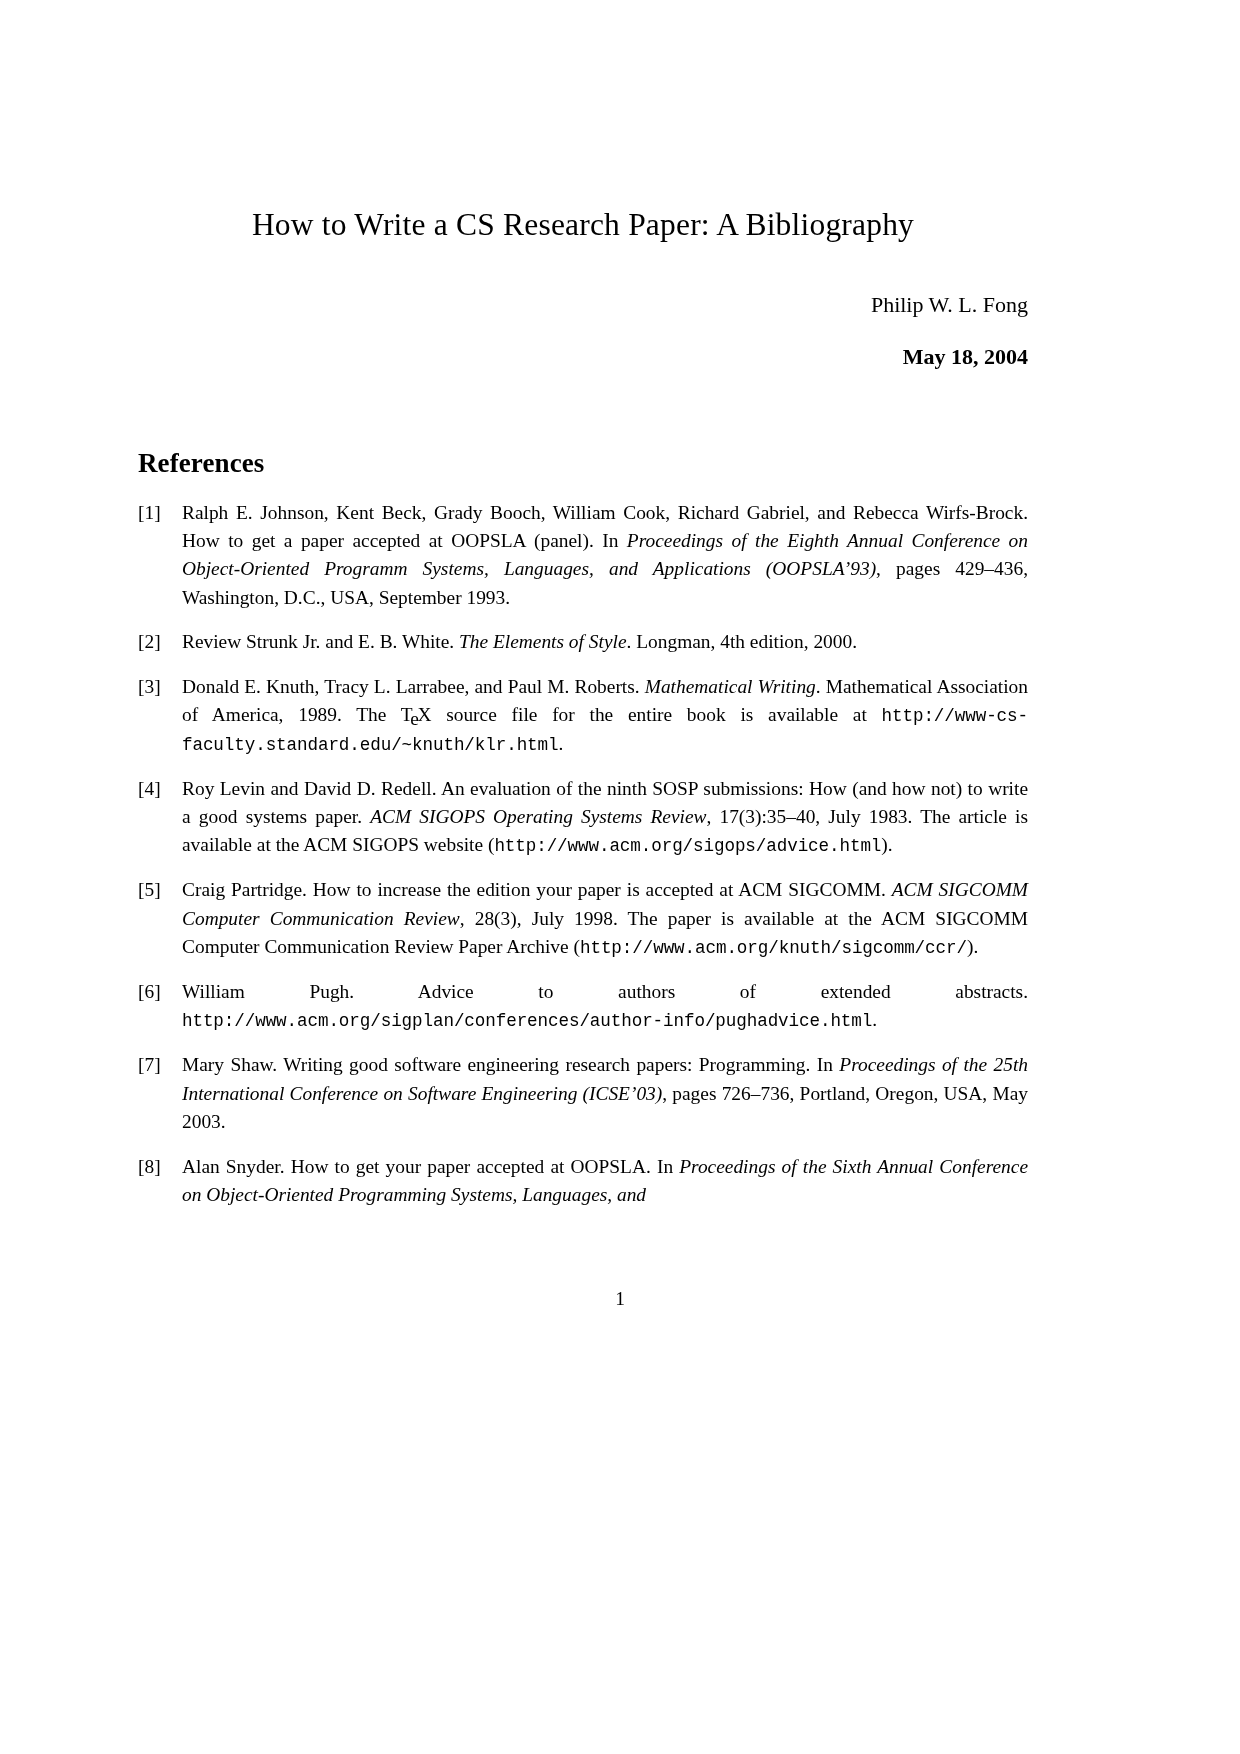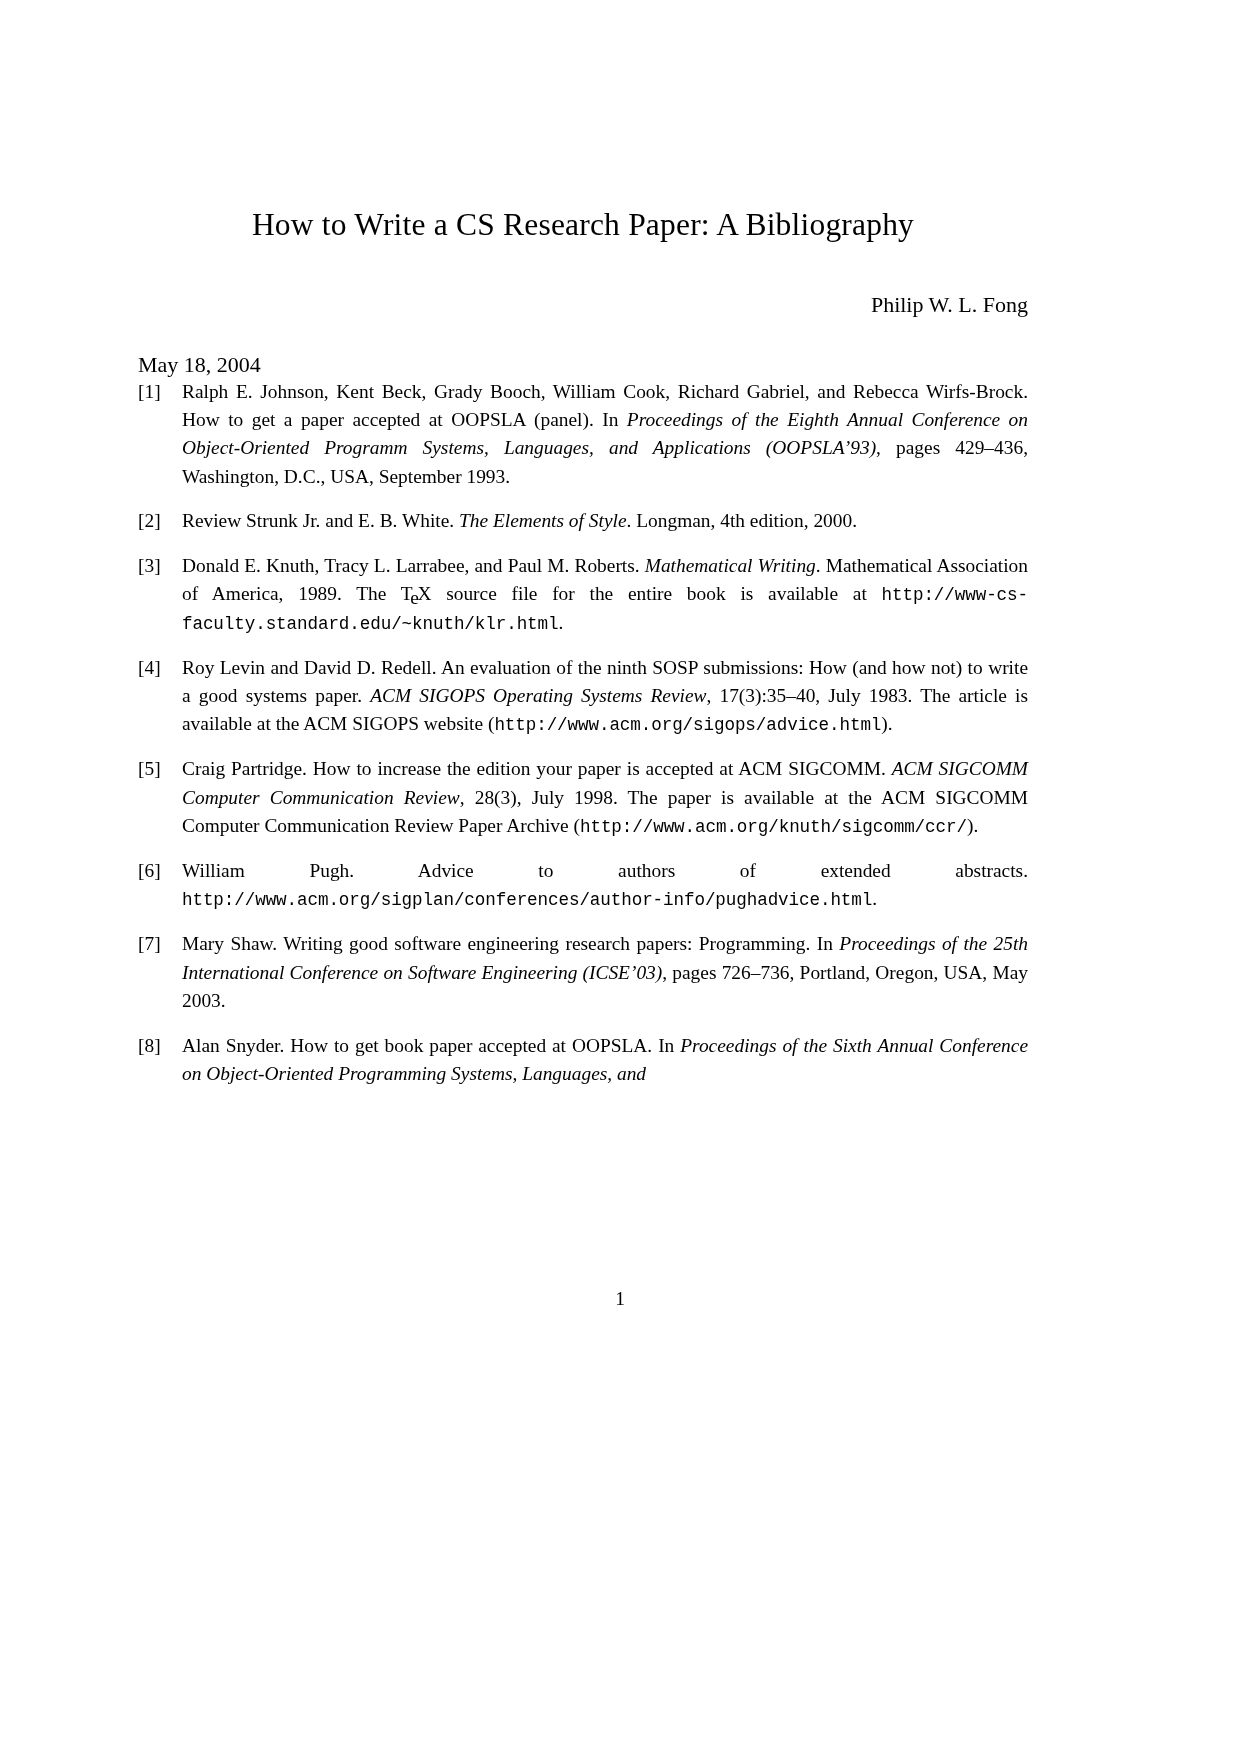--- a/index.html
+++ b/index.html
@@ -39,24 +39,24 @@
     margin: 0 0 0 0;
     padding-top: 10px;
   }
   .doc-author {
     text-align: right;
     font-size: 22px;
     margin-top: 48px;
     font-weight: normal;
   }
   .doc-date {
-    text-align: left;
+    text-align: right;
     font-size: 22px;
-    margin-top: 34px;
-    font-weight: normal;
+    margin-top: 26px;
+    font-weight: bold;
   }
   .section-heading {
     font-size: 27px;
     font-weight: bold;
     margin-top: 78px;
     margin-bottom: 20px;
     letter-spacing: 0.1px;
   }
   .biblist {
     list-style: none;
@@ -118,20 +118,21 @@
 <div class="page">
 
   <div class="content">
 
     <h1 class="doc-title">How to Write a CS Research Paper: A Bibliography</h1>
 
     <div class="doc-author">Philip W. L. Fong</div>
 
     <div class="doc-date">May 18, 2004</div>
 
+    <h2 class="section-heading">References</h2>
 
     <ol class="biblist" id="biblist">
         <li class="bibitem">
           <span class="biblabel">[1]</span>
           <span class="bibbody"><span>Ralph E. Johnson, Kent Beck, Grady Booch, William Cook, Richard Gabriel, and Rebecca Wirfs-Brock. How to get a paper accepted at OOPSLA (panel). In </span><span class="it">Proceedings of the Eighth Annual Conference on Object-Oriented Programm Systems, Languages, and Applications (OOPSLA’93)</span><span>, pages 429–436, Washington, D.C., USA, September 1993.</span></span>
         </li>
         <li class="bibitem">
           <span class="biblabel">[2]</span>
           <span class="bibbody"><span>Review Strunk Jr. and E. B. White. </span><span class="it">The Elements of Style</span><span>. Longman, 4th edition, 2000.</span></span>
         </li>
@@ -150,21 +151,21 @@
         <li class="bibitem">
           <span class="biblabel">[6]</span>
           <span class="bibbody"><span>William Pugh. Advice to authors of extended abstracts. </span><span class="tt">http://www.acm.org/sigplan/conferences/author-info/pughadvice.html</span><span>.</span></span>
         </li>
         <li class="bibitem">
           <span class="biblabel">[7]</span>
           <span class="bibbody"><span>Mary Shaw. Writing good software engineering research papers: Programming. In </span><span class="it">Proceedings of the 25th International Conference on Software Engineering (ICSE’03)</span><span>, pages 726–736, Portland, Oregon, USA, May 2003.</span></span>
         </li>
         <li class="bibitem">
           <span class="biblabel">[8]</span>
-          <span class="bibbody"><span>Alan Snyder. How to get book paper accepted at OOPSLA. In </span><span class="it">Proceedings of the Sixth Annual Conference on Object-Oriented Programming Systems, Languages, and</span></span>
+          <span class="bibbody"><span>Alan Snyder. How to get your paper accepted at OOPSLA. In </span><span class="it">Proceedings of the Sixth Annual Conference on Object-Oriented Programming Systems, Languages, and</span></span>
         </li>
       </ol>
 
   </div>
 
   <div class="pagenum">1</div>
 
 </div>
 
 </body></html>

